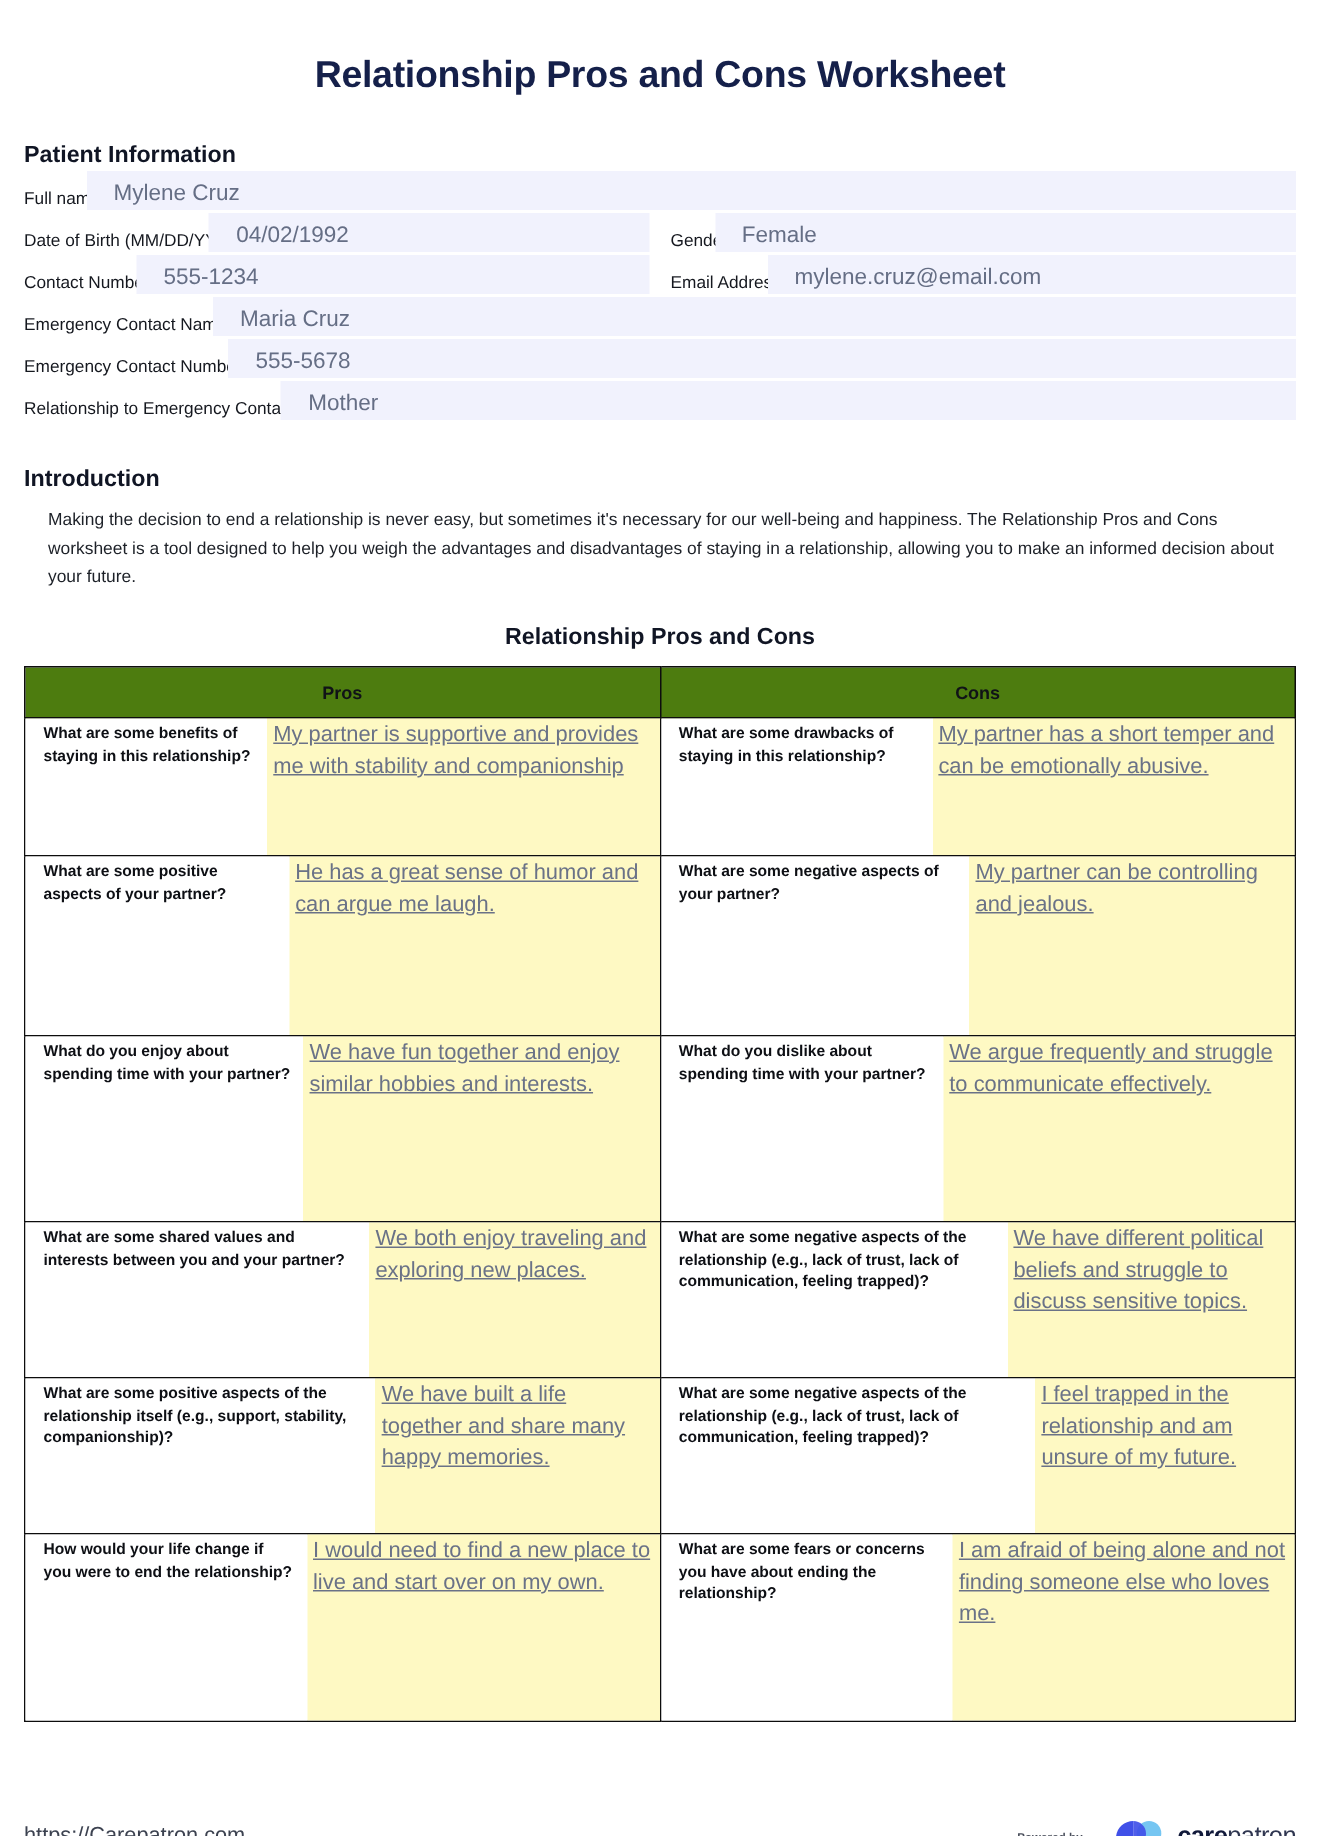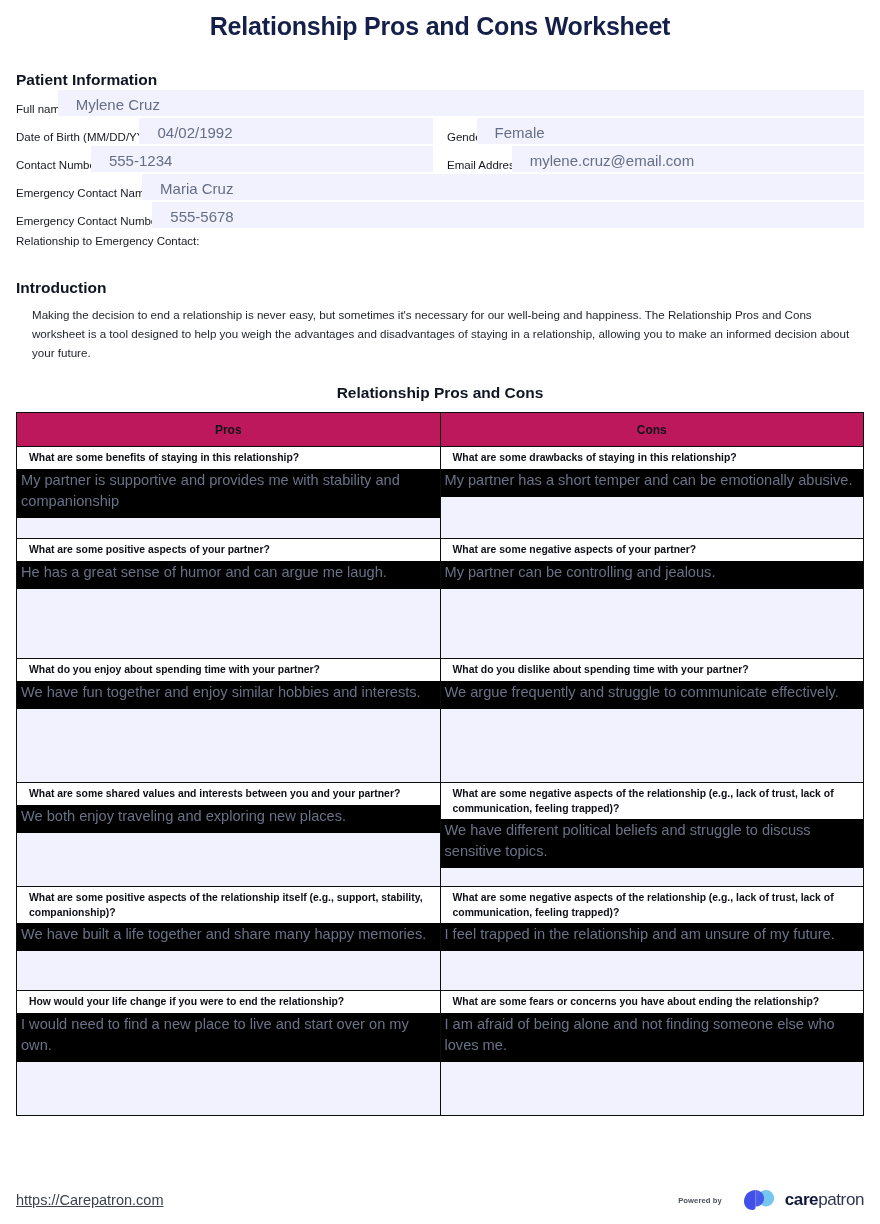--- a/index.html
+++ b/index.html
@@ -18,20 +18,21 @@
 
   
   .doc-title {
     text-align: center;
     font-size: 25px;
     font-weight: bold;
     color: #15204a;
     letter-spacing: -0.2px;
     padding-top: 12px;
     padding-bottom: 4px;
+    margin-top: 24px;
   }
 
   
   .section-heading {
     font-size: 15.5px;
     font-weight: bold;
     color: #101524;
     margin-top: 26px;
     margin-bottom: 4px;
   }
@@ -115,21 +116,21 @@
     border: 1.4px solid #0d0d0d;
     border-collapse: collapse;
     table-layout: fixed;
   }
   .pc-table th, .pc-table td {
     border: 1px solid #0d0d0d;
     vertical-align: top;
     padding: 0;
   }
   .pc-head th {
-    background: #be185d;
+    background: #4d7c0f;
     font-size: 12px;
     font-weight: bold;
     color: #101217;
     text-align: center;
     height: 34px;
     vertical-align: middle;
   }
   .cell-q {
     display: block;
     font-size: 10.4px;
@@ -137,25 +138,26 @@
     color: #0d0f14;
     line-height: 14.5px;
     background: #ffffff;
     padding: 4px 8px 3px 12px;
   }
   .cell-a {
     display: block;
     font-size: 14.6px;
     color: #6a7287;
     line-height: 21px;
-    background: #000000;
+    background: #fef9c3;
     padding: 1px 6px 6px 4px;
     min-height: 22px;
-  }
-  .cell-inner { display: flex; flex-direction: column; height: 100%; }
+    text-decoration: underline;
+  }
+  .cell-inner { display: flex; height: 100%; }
   .cell-a-grow { flex: 1 1 auto; background: #f1f2fd; }
 
   tr.r1 td { height: 92px; }
   tr.r2 td { height: 120px; }
   tr.r3 td { height: 124px; }
   tr.r4 td { height: 104px; }
   tr.r5 td { height: 104px; }
   tr.r6 td { height: 125px; }
 
   
@@ -267,20 +269,25 @@
           <span class="field-fill"></span>
           <span class="field-value">555-5678</span>
           <span class="field-underline"></span>
         </span>
       </div>
     </div>
 
     <div class="pi-row">
       <div class="field" style="flex:1 1 0;">
         <span class="field-label">Relationship to Emergency Contact:</span>
+        <span class="field-value-wrap">
+          <span class="field-fill"></span>
+          <span class="field-value">Mother</span>
+          <span class="field-underline"></span>
+        </span>
       </div>
     </div>
 
   </div>
 
   <div class="section-heading intro">Introduction</div>
   <p class="intro-text">Making the decision to end a relationship is never easy, but sometimes it's necessary for our well-being and happiness. The Relationship Pros and Cons worksheet is a tool designed to help you weigh the advantages and disadvantages of staying in a relationship, allowing you to make an informed decision about your future.</p>
 
   <div class="section-heading prosCons">Relationship Pros and Cons</div>
 

